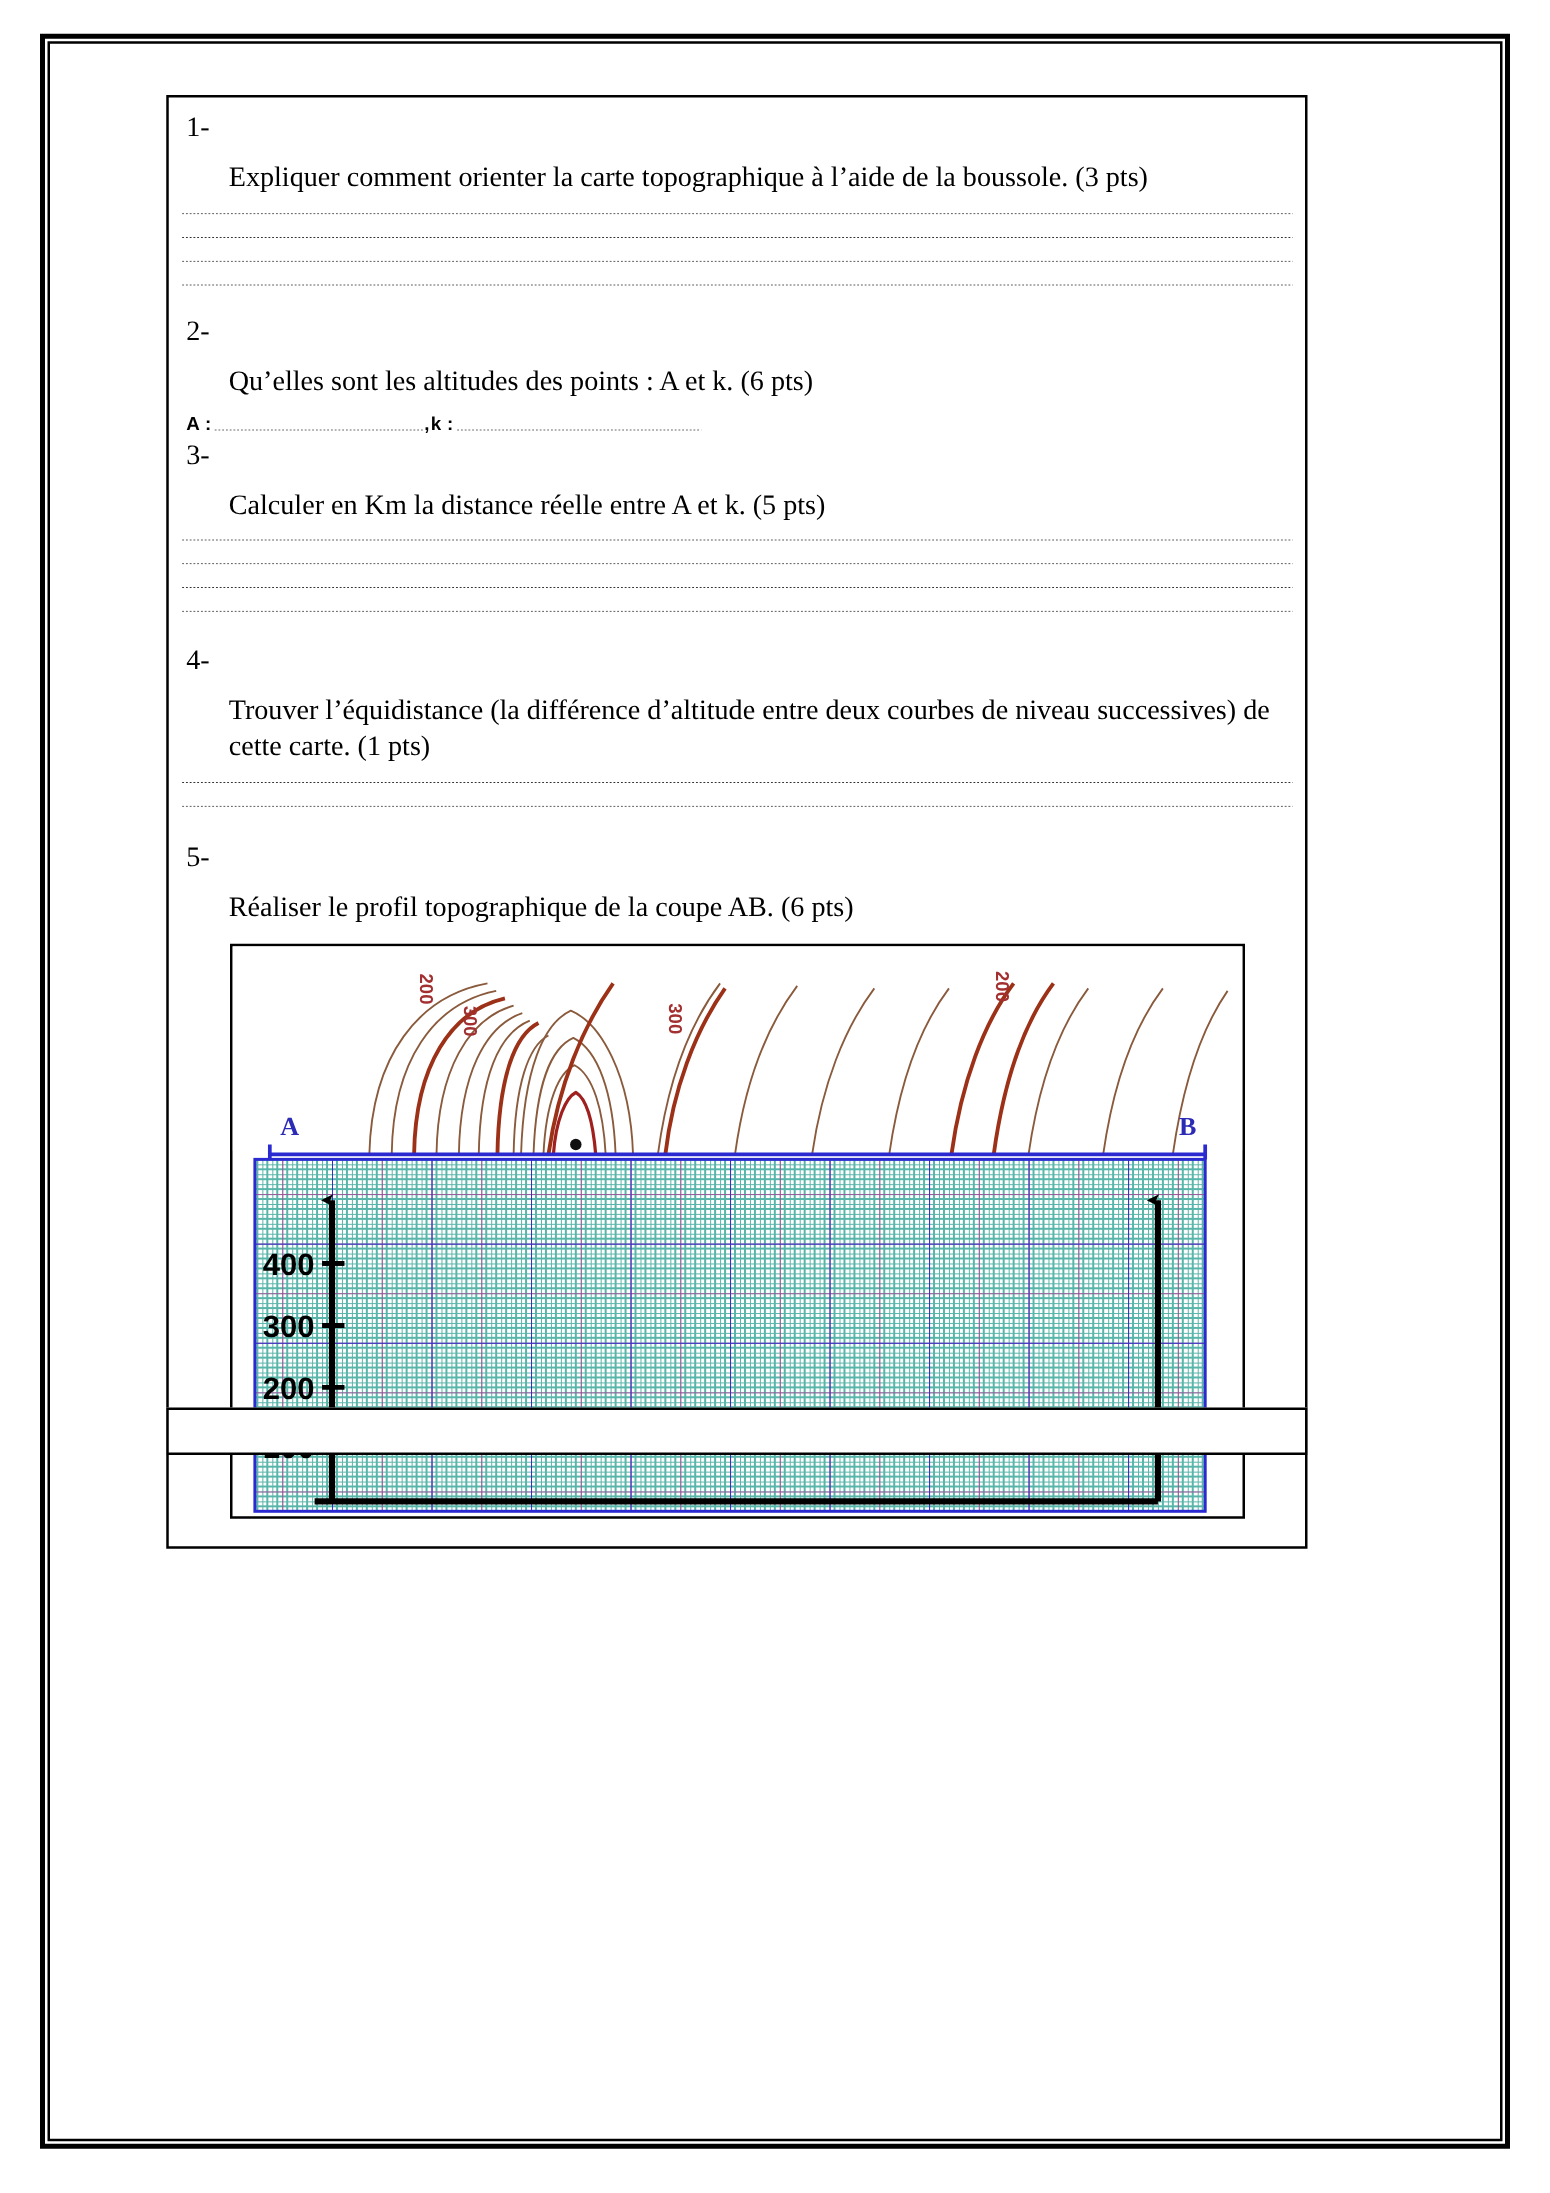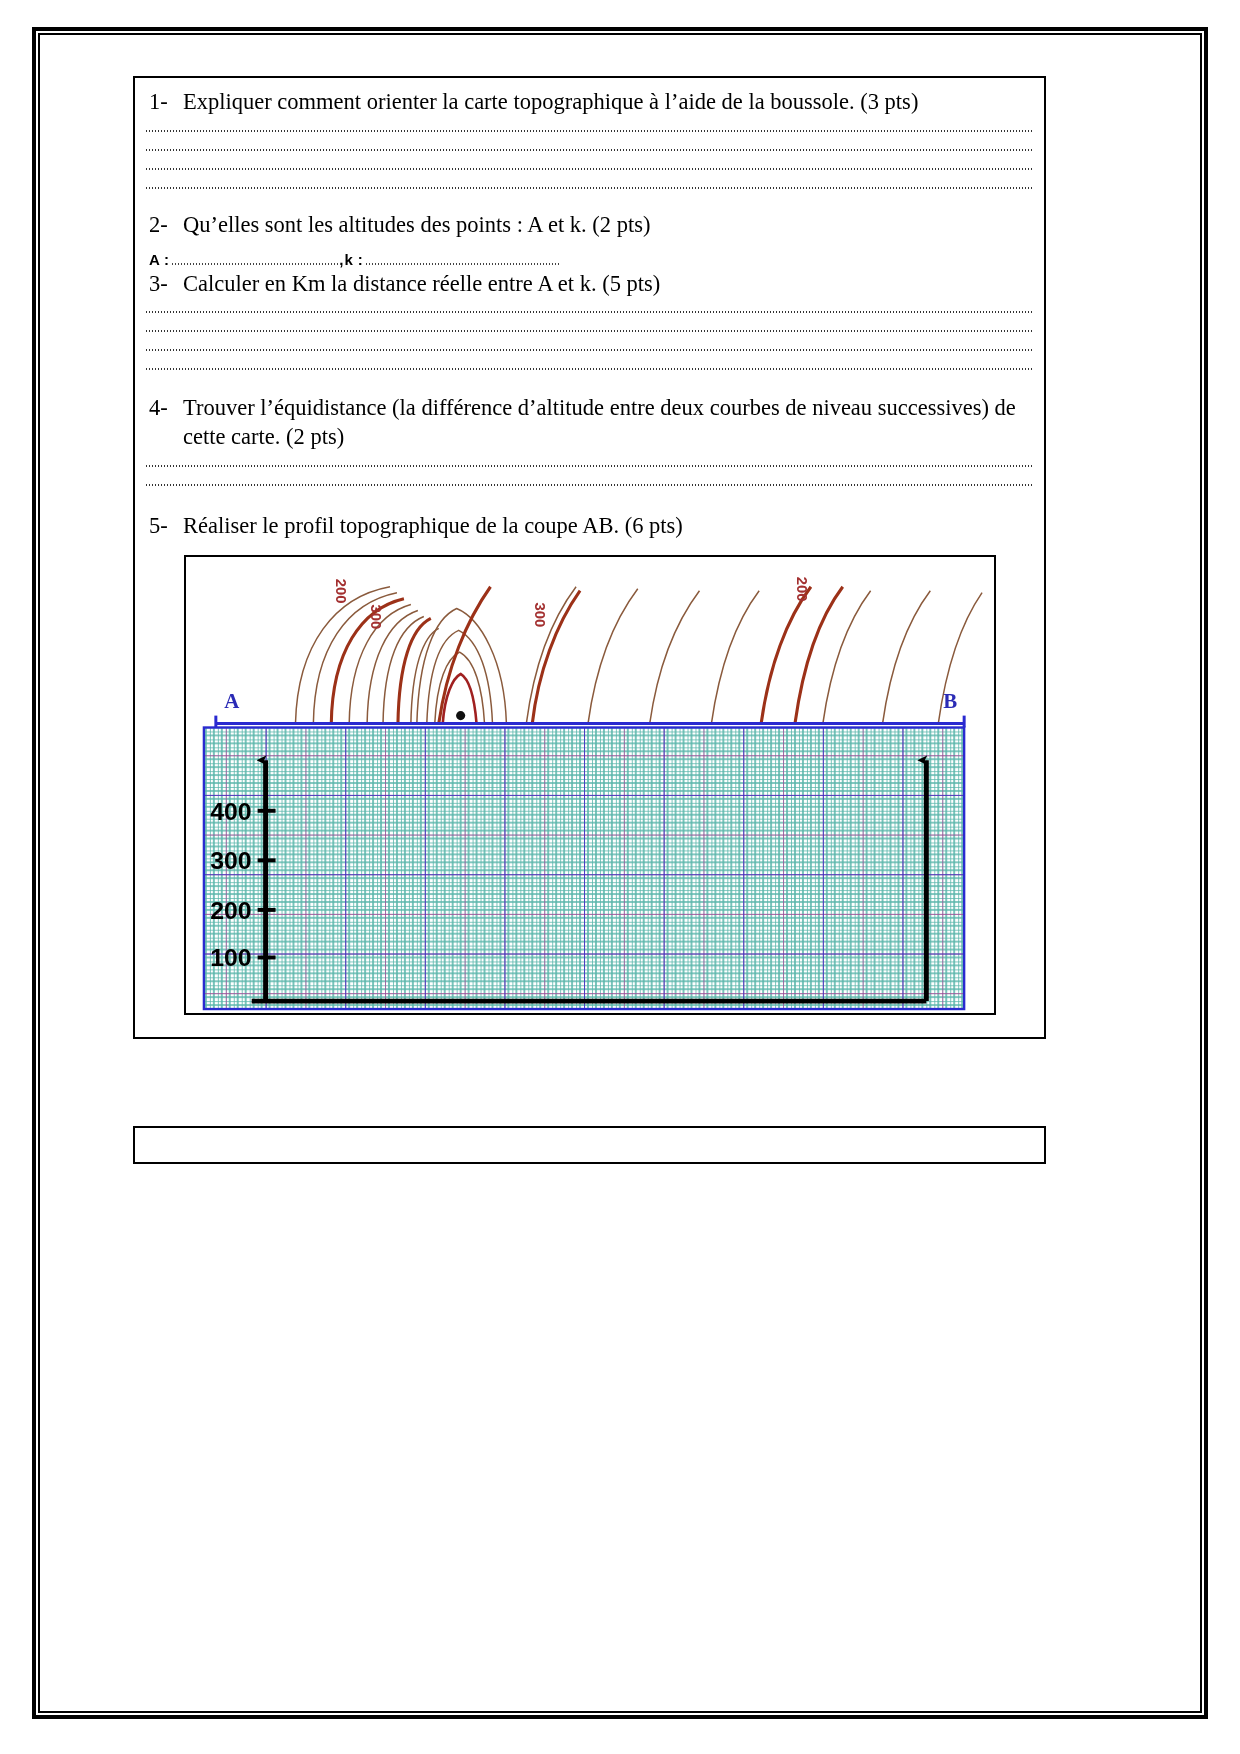--- a/index.html
+++ b/index.html
@@ -70,20 +70,21 @@
   .q-num {
     width: 40px;
     flex: 0 0 40px;
     text-align: left;
     padding-left: 6px;
     box-sizing: border-box;
   }
   .q-text {
     flex: 1 1 auto;
     padding-right: 6px;
+    margin-top: 40px;
   }
 
   
   .dot-line {
     height: 2px;
     margin: 17px 0 0 0;
     background-image: radial-gradient(circle, #333333 0.7px, rgba(0,0,0,0) 0.75px);
     background-size: 3px 2px;
     background-repeat: repeat-x;
     background-position: 0 0;
@@ -169,21 +170,21 @@
     </div>
     <div class="dot-group">
       <div class="dot-line first"></div>
       <div class="dot-line"></div>
       <div class="dot-line"></div>
       <div class="dot-line"></div>
     </div>
 
     <div class="question" style="margin-top:22px;">
       <span class="q-num">2-</span>
-      <span class="q-text">Qu’elles sont les altitudes des points : A et k. (2 pts)</span>
+      <span class="q-text">Qu’elles sont les altitudes des points : A et k. (6 pts)</span>
     </div>
 
     <div class="ak-line">
       <span class="ak-label">A :</span>
       <span class="ak-dots a"></span>
       <span class="ak-comma">,</span>
       <span class="ak-label">k :</span>
       <span class="ak-dots k"></span>
     </div>
 
@@ -193,21 +194,21 @@
     </div>
     <div class="dot-group">
       <div class="dot-line first"></div>
       <div class="dot-line"></div>
       <div class="dot-line"></div>
       <div class="dot-line"></div>
     </div>
 
     <div class="question" style="margin-top:24px;">
       <span class="q-num">4-</span>
-      <span class="q-text">Trouver l’équidistance (la différence d’altitude entre deux courbes de niveau successives) de cette carte. (2 pts)</span>
+      <span class="q-text">Trouver l’équidistance (la différence d’altitude entre deux courbes de niveau successives) de cette carte. (1 pts)</span>
     </div>
     <div class="dot-group">
       <div class="dot-line first"></div>
       <div class="dot-line"></div>
     </div>
 
     <div class="question" style="margin-top:26px;">
       <span class="q-num">5-</span>
       <span class="q-text">Réaliser le profil topographique de la coupe AB. (6 pts)</span>
     </div>

